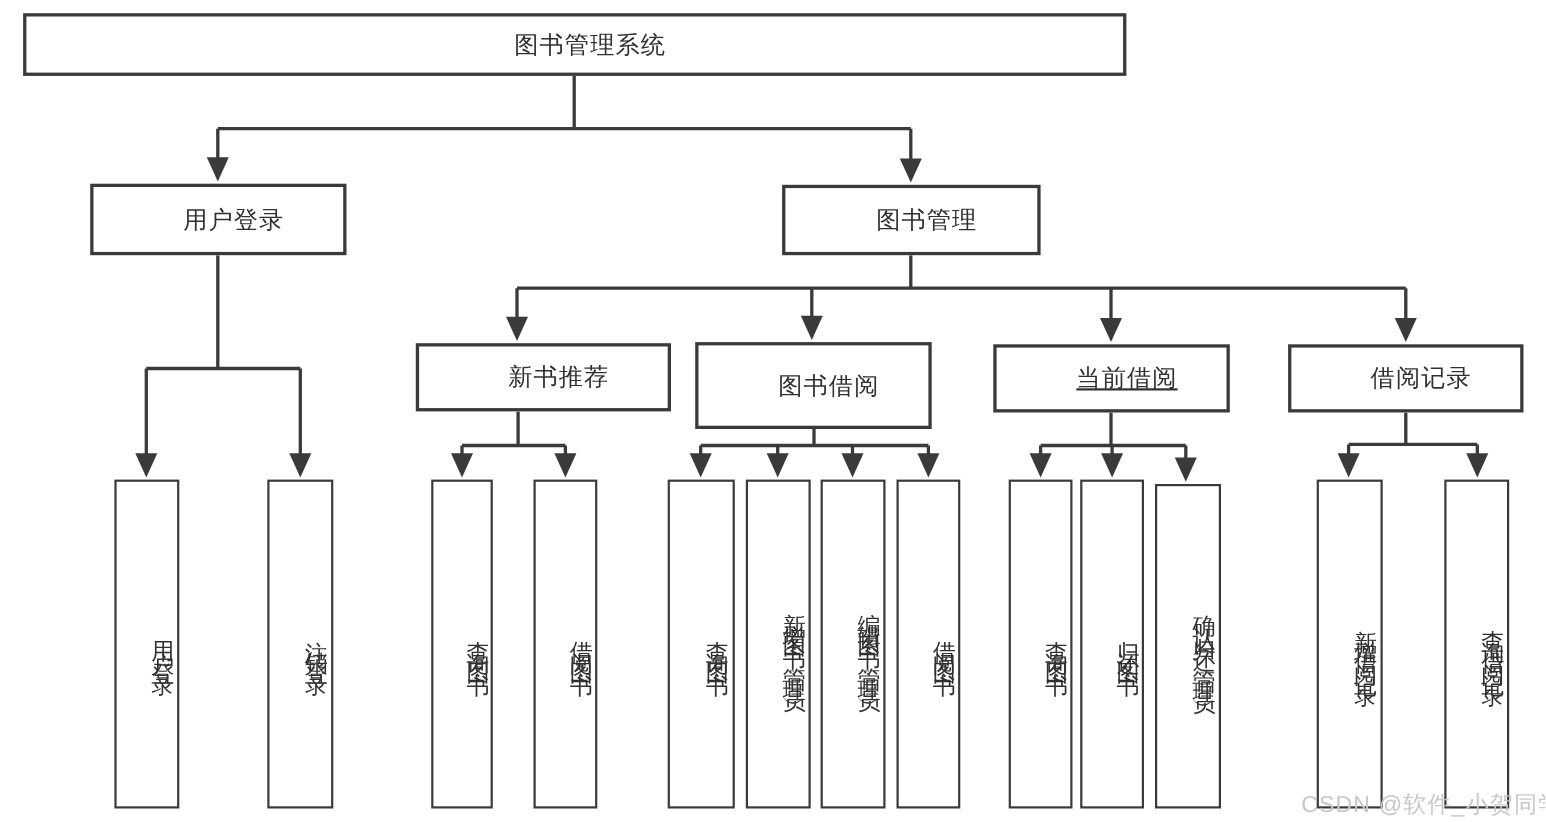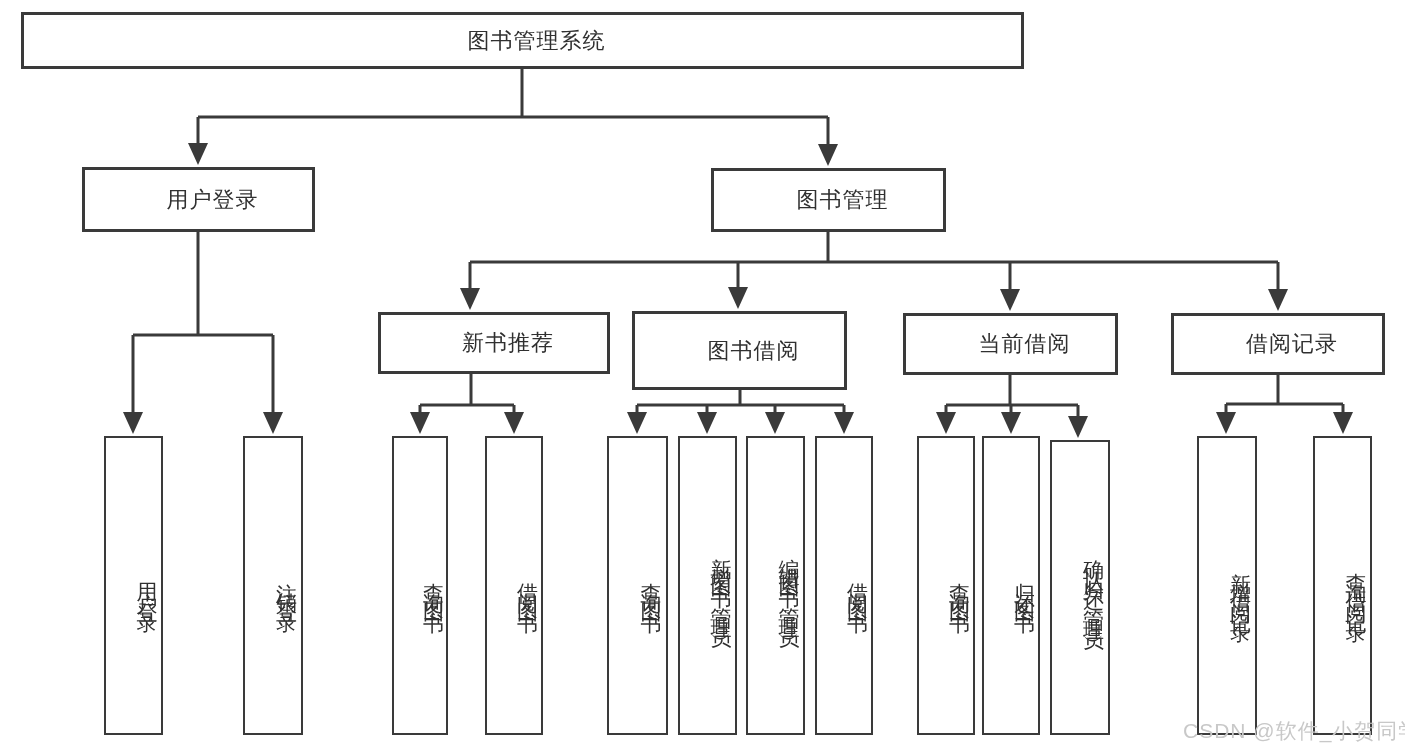--- a/index.html
+++ b/index.html
@@ -93,21 +93,21 @@
     <polygon points="1333,412 1353,412 1343,434"></polygon>
   </svg>
 
   <div class="node" style="left:21px;top:12px;width:1003px;height:57px;">图书管理系统</div>
 
   <div class="node" style="left:82px;top:167px;width:233px;height:65px;">用户登录</div>
   <div class="node" style="left:711px;top:168px;width:235px;height:64px;">图书管理</div>
 
   <div class="node" style="left:363px;top:312px;width:232px;height:62px;margin-left:15px;">新书推荐</div>
   <div class="node" style="left:632px;top:311px;width:215px;height:79px;">图书借阅</div>
-  <div class="node" style="left:903px;top:313px;width:215px;height:62px;">当前借阅</div>
+  <div class="node" style="left:903px;top:313px;width:215px;height:62px;text-decoration:underline;">当前借阅</div>
   <div class="node" style="left:1171px;top:313px;width:214px;height:62px;text-align:center;">借阅记录</div>
 
   <div class="node leaf" style="left:104px;top:436px;width:59px;height:299px;">
     <span class="vtext">用户登录</span>
   </div>
   <div class="node leaf" style="left:243px;top:436px;width:60px;height:299px;">
     <span class="vtext">注销登录</span>
   </div>
 
   <div class="node leaf" style="left:392px;top:436px;width:56px;height:299px;">

